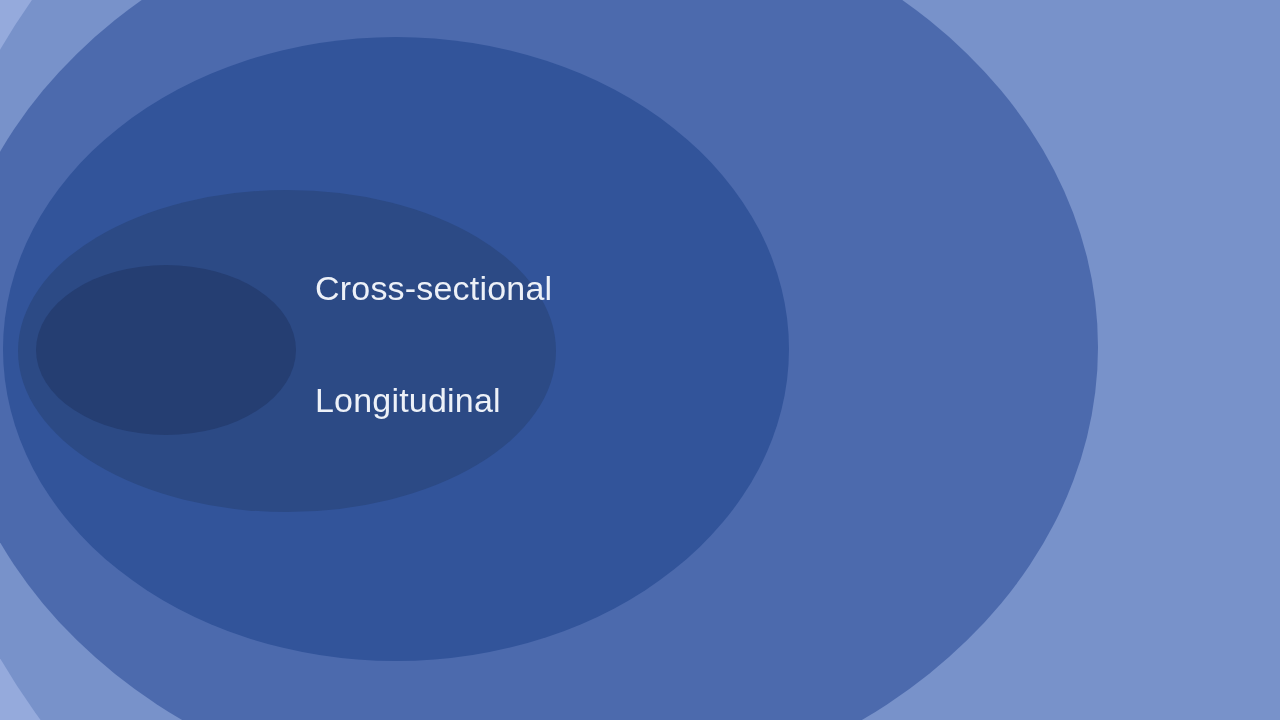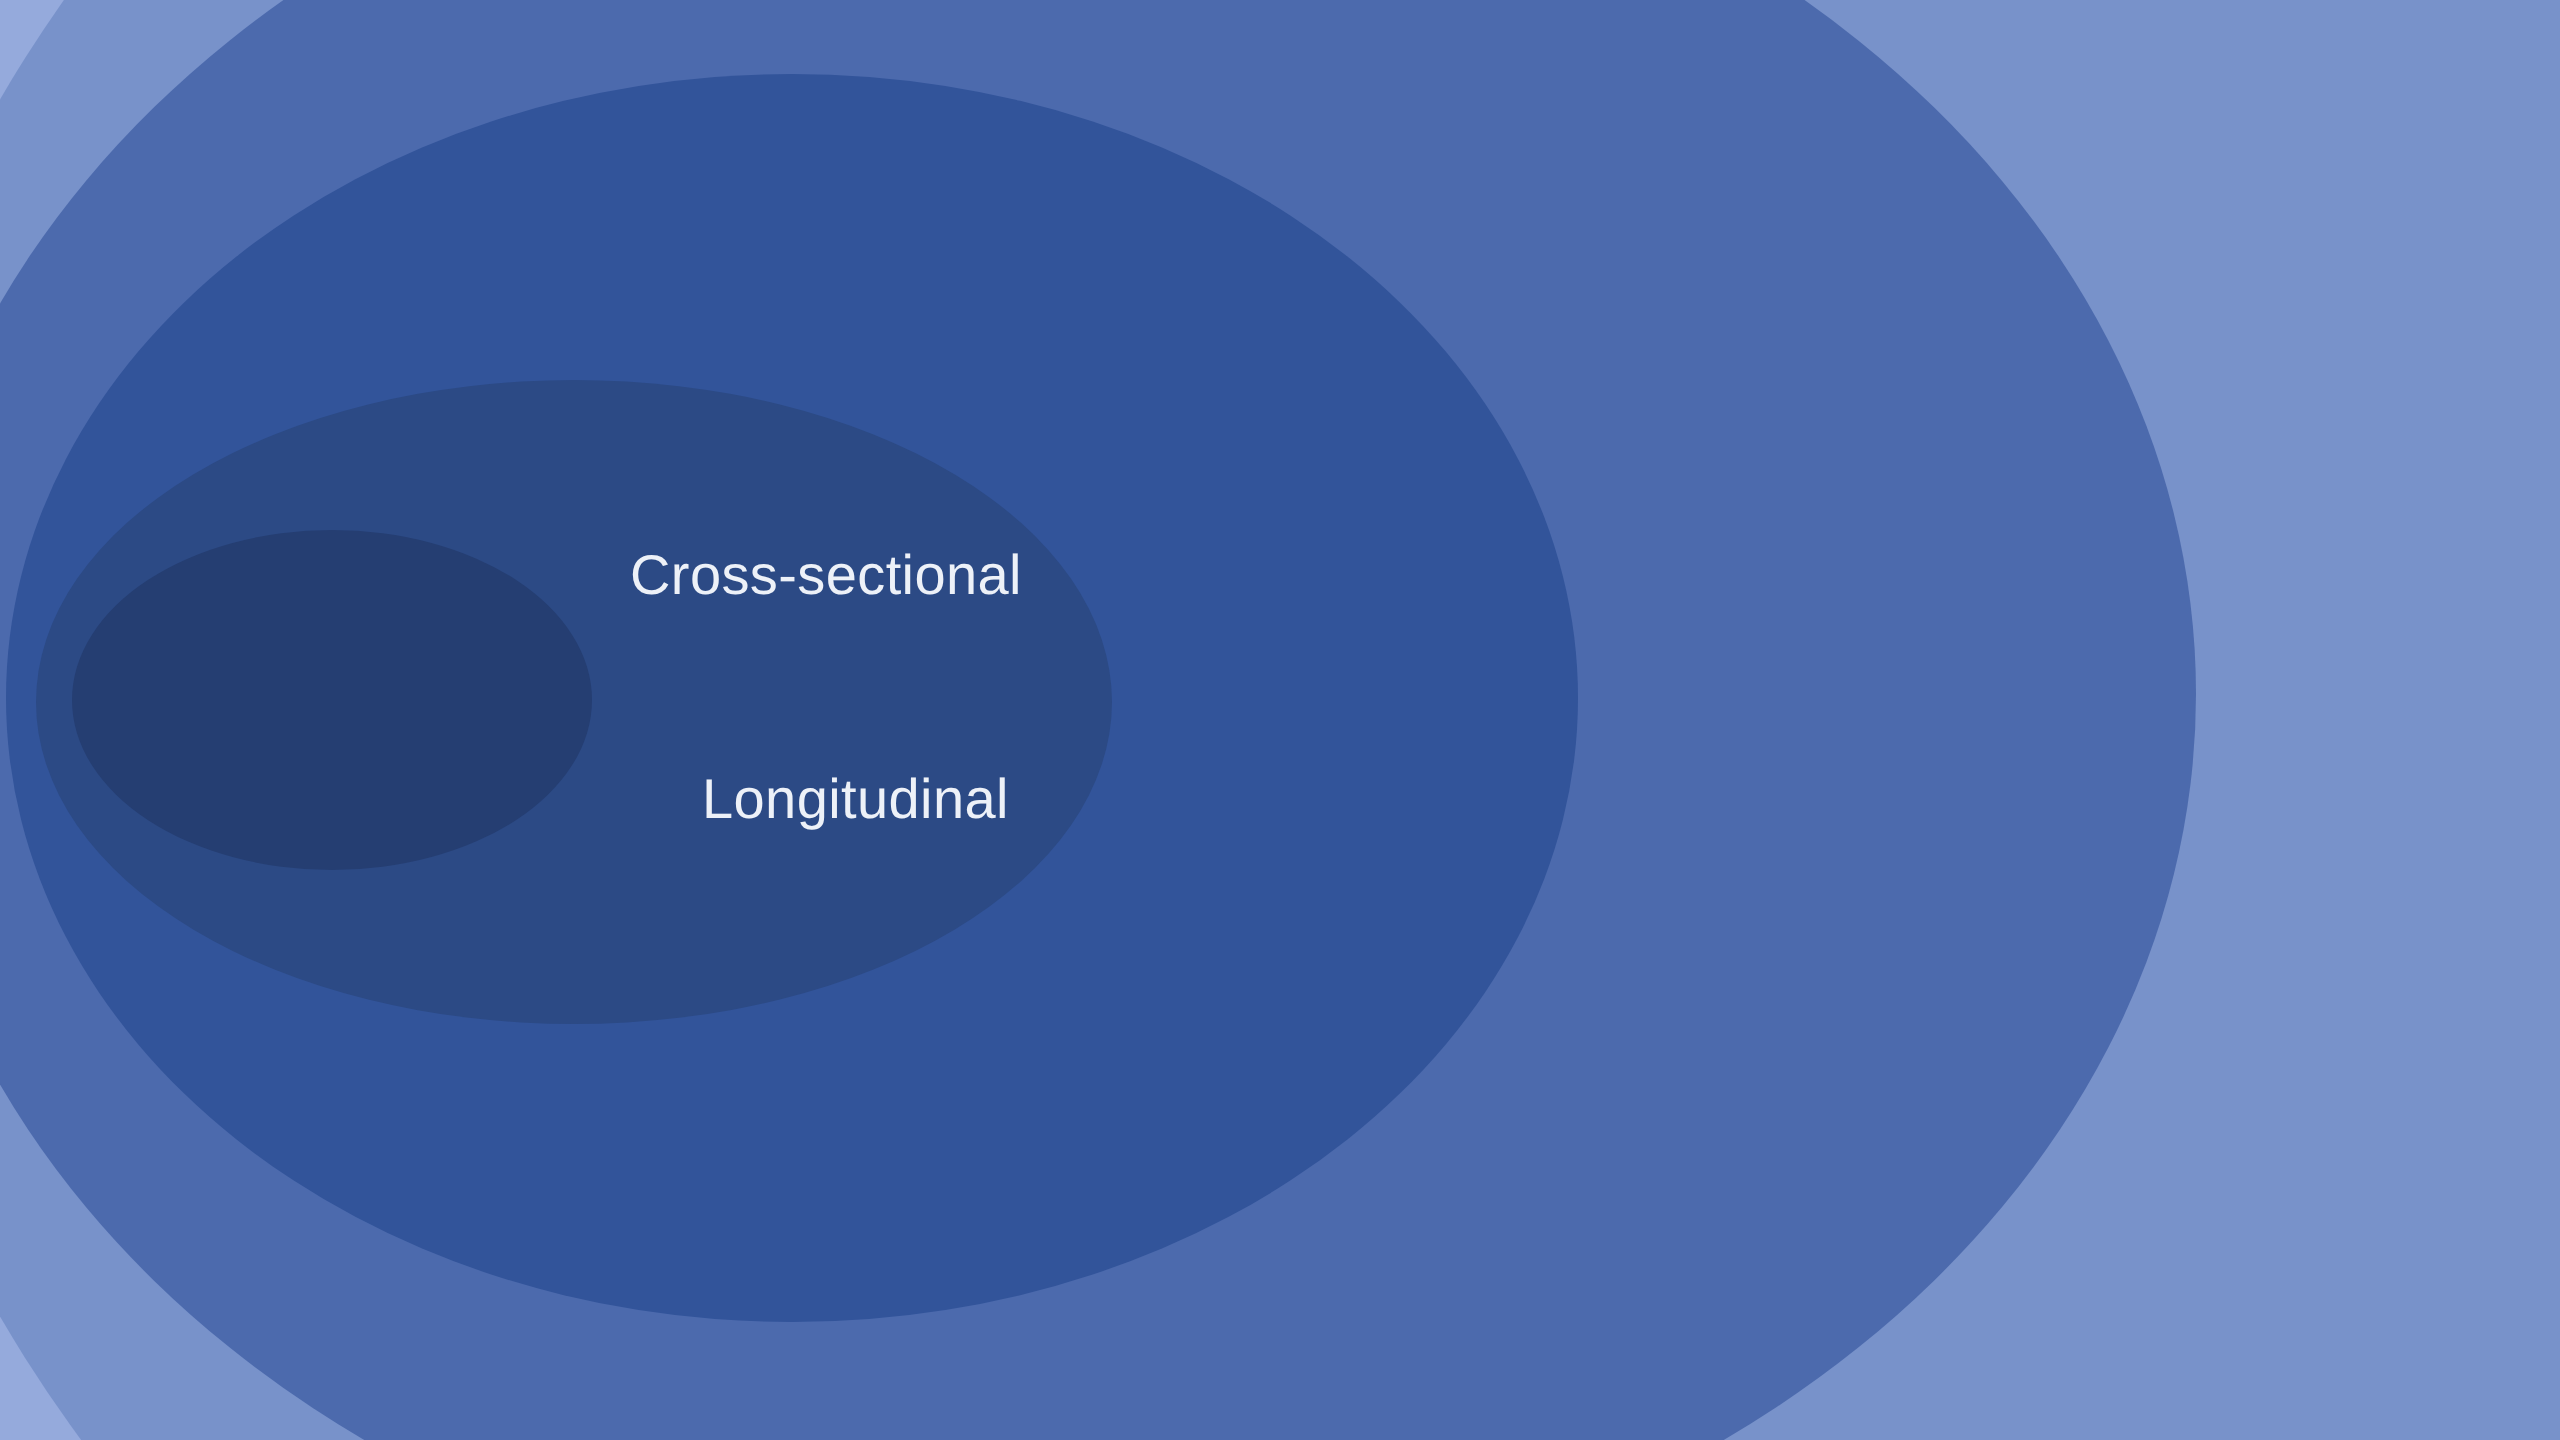--- a/index.html
+++ b/index.html
@@ -22,38 +22,37 @@
   }
   
   .ring1 { left: -85px;  top: -406px; width: 2032px; height: 1520px; }
   .ring2 { left: -54px;  top: -115px; width: 1152px; height: 924px;  }
   .ring3 { left: 3px;    top: 37px;   width: 786px;  height: 624px;  }
   .ring4 { left: 18px;   top: 190px;  width: 538px;  height: 322px;  }
   .core  { left: 36px;   top: 265px;  width: 260px;  height: 170px;  }
 
   .label {
     position: absolute;
-    font-size: 28px;
+    font-size: 34px;
     line-height: 34px;
     letter-spacing: 0.2px;
     white-space: nowrap;
   }
   .label-core {
     left: 64px;
     top: 318px;
     font-size: 27px;
   }
   .label-cross {
     left: 315px;
     top: 271px;
   }
   .label-long {
     left: 315px;
     top: 383px;
-    margin-left: 36px;
   }
 </style>
 </head>
 <body>
 
 <div class="slide" style="background: rgb(149, 170, 220);">
 
   <div class="ellipse ring1" style="background: rgb(120, 146, 202);"></div>
   <div class="ellipse ring2" style="background: rgb(76, 106, 173);"></div>
   <div class="ellipse ring3" style="background: rgb(50, 84, 154);"></div>

